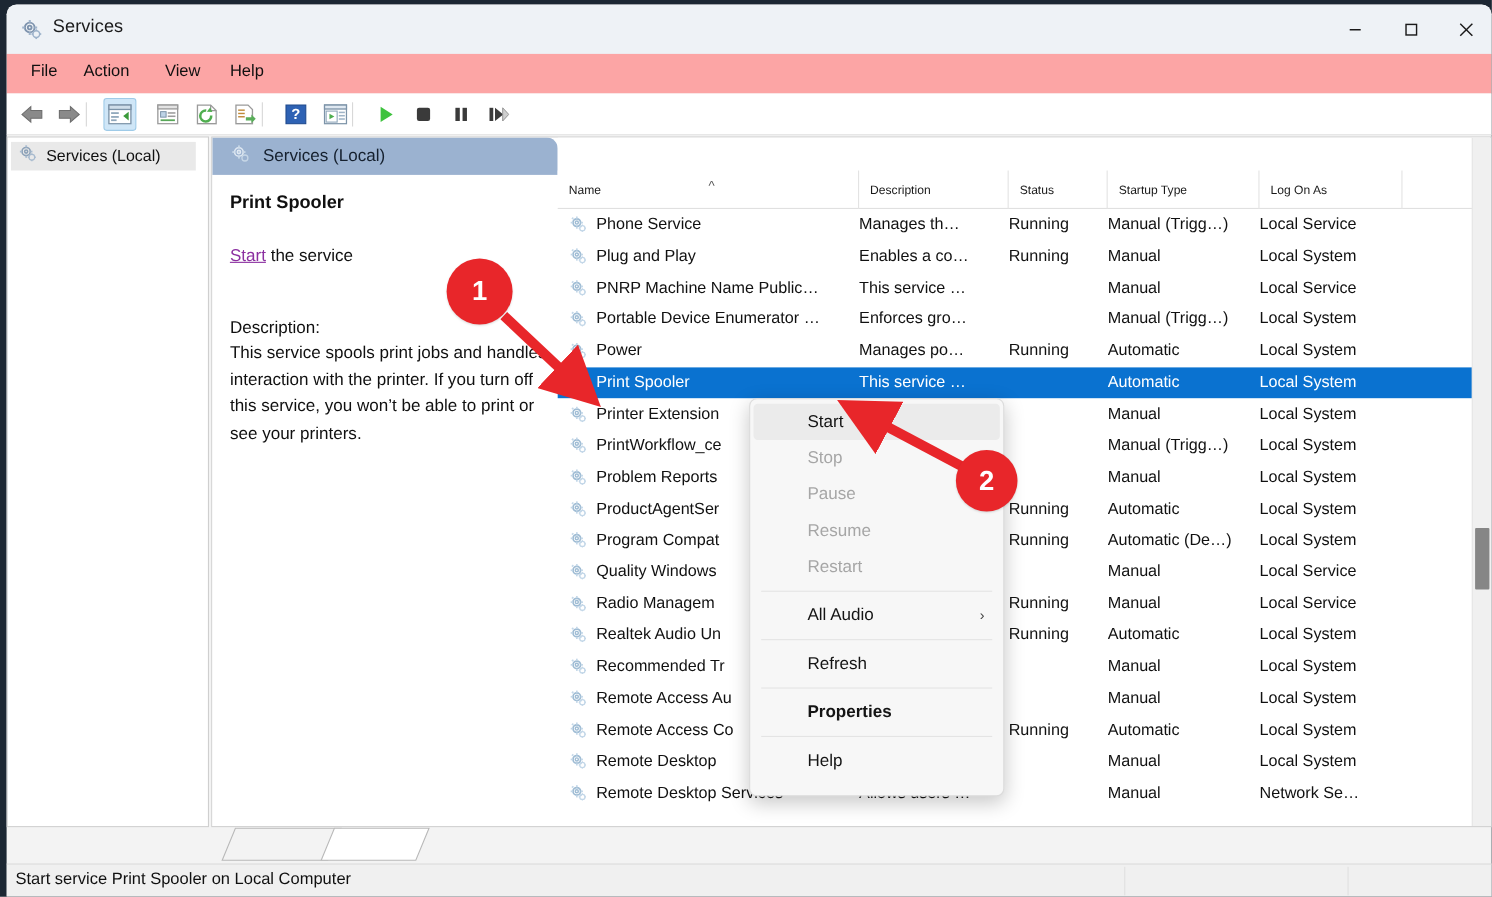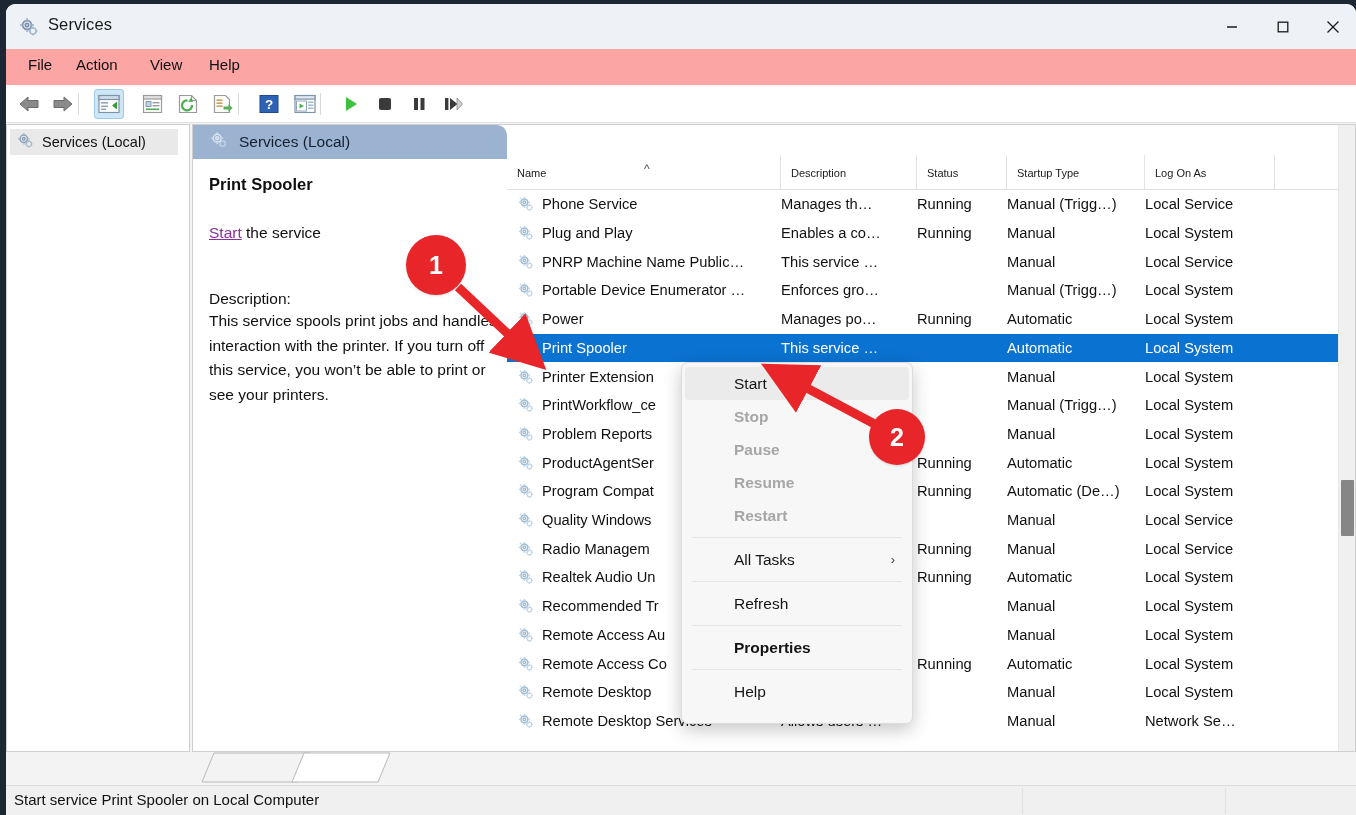--- a/index.html
+++ b/index.html
@@ -197,21 +197,21 @@
   }
   .ctx-item {
     position: relative;
     height: 33px; margin: 0 3px;
     display: flex; align-items: center;
     padding-left: 49px; padding-right: 12px;
     font-size: 15.5px; color: #141414;
     border-radius: 4px; cursor: default;
   }
   .ctx-item.hover { background: #ebebeb; }
-  .ctx-item.disabled { color: #a6a6a6; font-weight: bold; }
+  .ctx-item.disabled { color: #a6a6a6; }
   .ctx-item.bold { font-weight: bold; }
   .ctx-item .submark { position: absolute; right: 14px; font-size: 13px; color: #444; }
   .ctx-sep { height: 1px; background: #e4e4e4; margin: 5px 10px; }
 
   
   .marker {
     position: absolute; border-radius: 50%;
     background: #e8262a;
     color: #ffffff; font-size: 25px; font-weight: bold;
     display: flex; align-items: center; justify-content: center;
@@ -1062,21 +1062,21 @@
           <span>Pause</span>
         </div>
         <div class="ctx-item disabled">
           <span>Resume</span>
         </div>
         <div class="ctx-item disabled">
           <span>Restart</span>
         </div>
         <div class="ctx-sep"></div>
         <div class="ctx-item">
-          <span>All Tasks</span>
+          <span>All Audio</span>
           <span class="submark">›</span>
         </div>
         <div class="ctx-sep"></div>
         <div class="ctx-item">
           <span>Refresh</span>
         </div>
         <div class="ctx-sep"></div>
         <div class="ctx-item bold">
           <span>Properties</span>
         </div>

